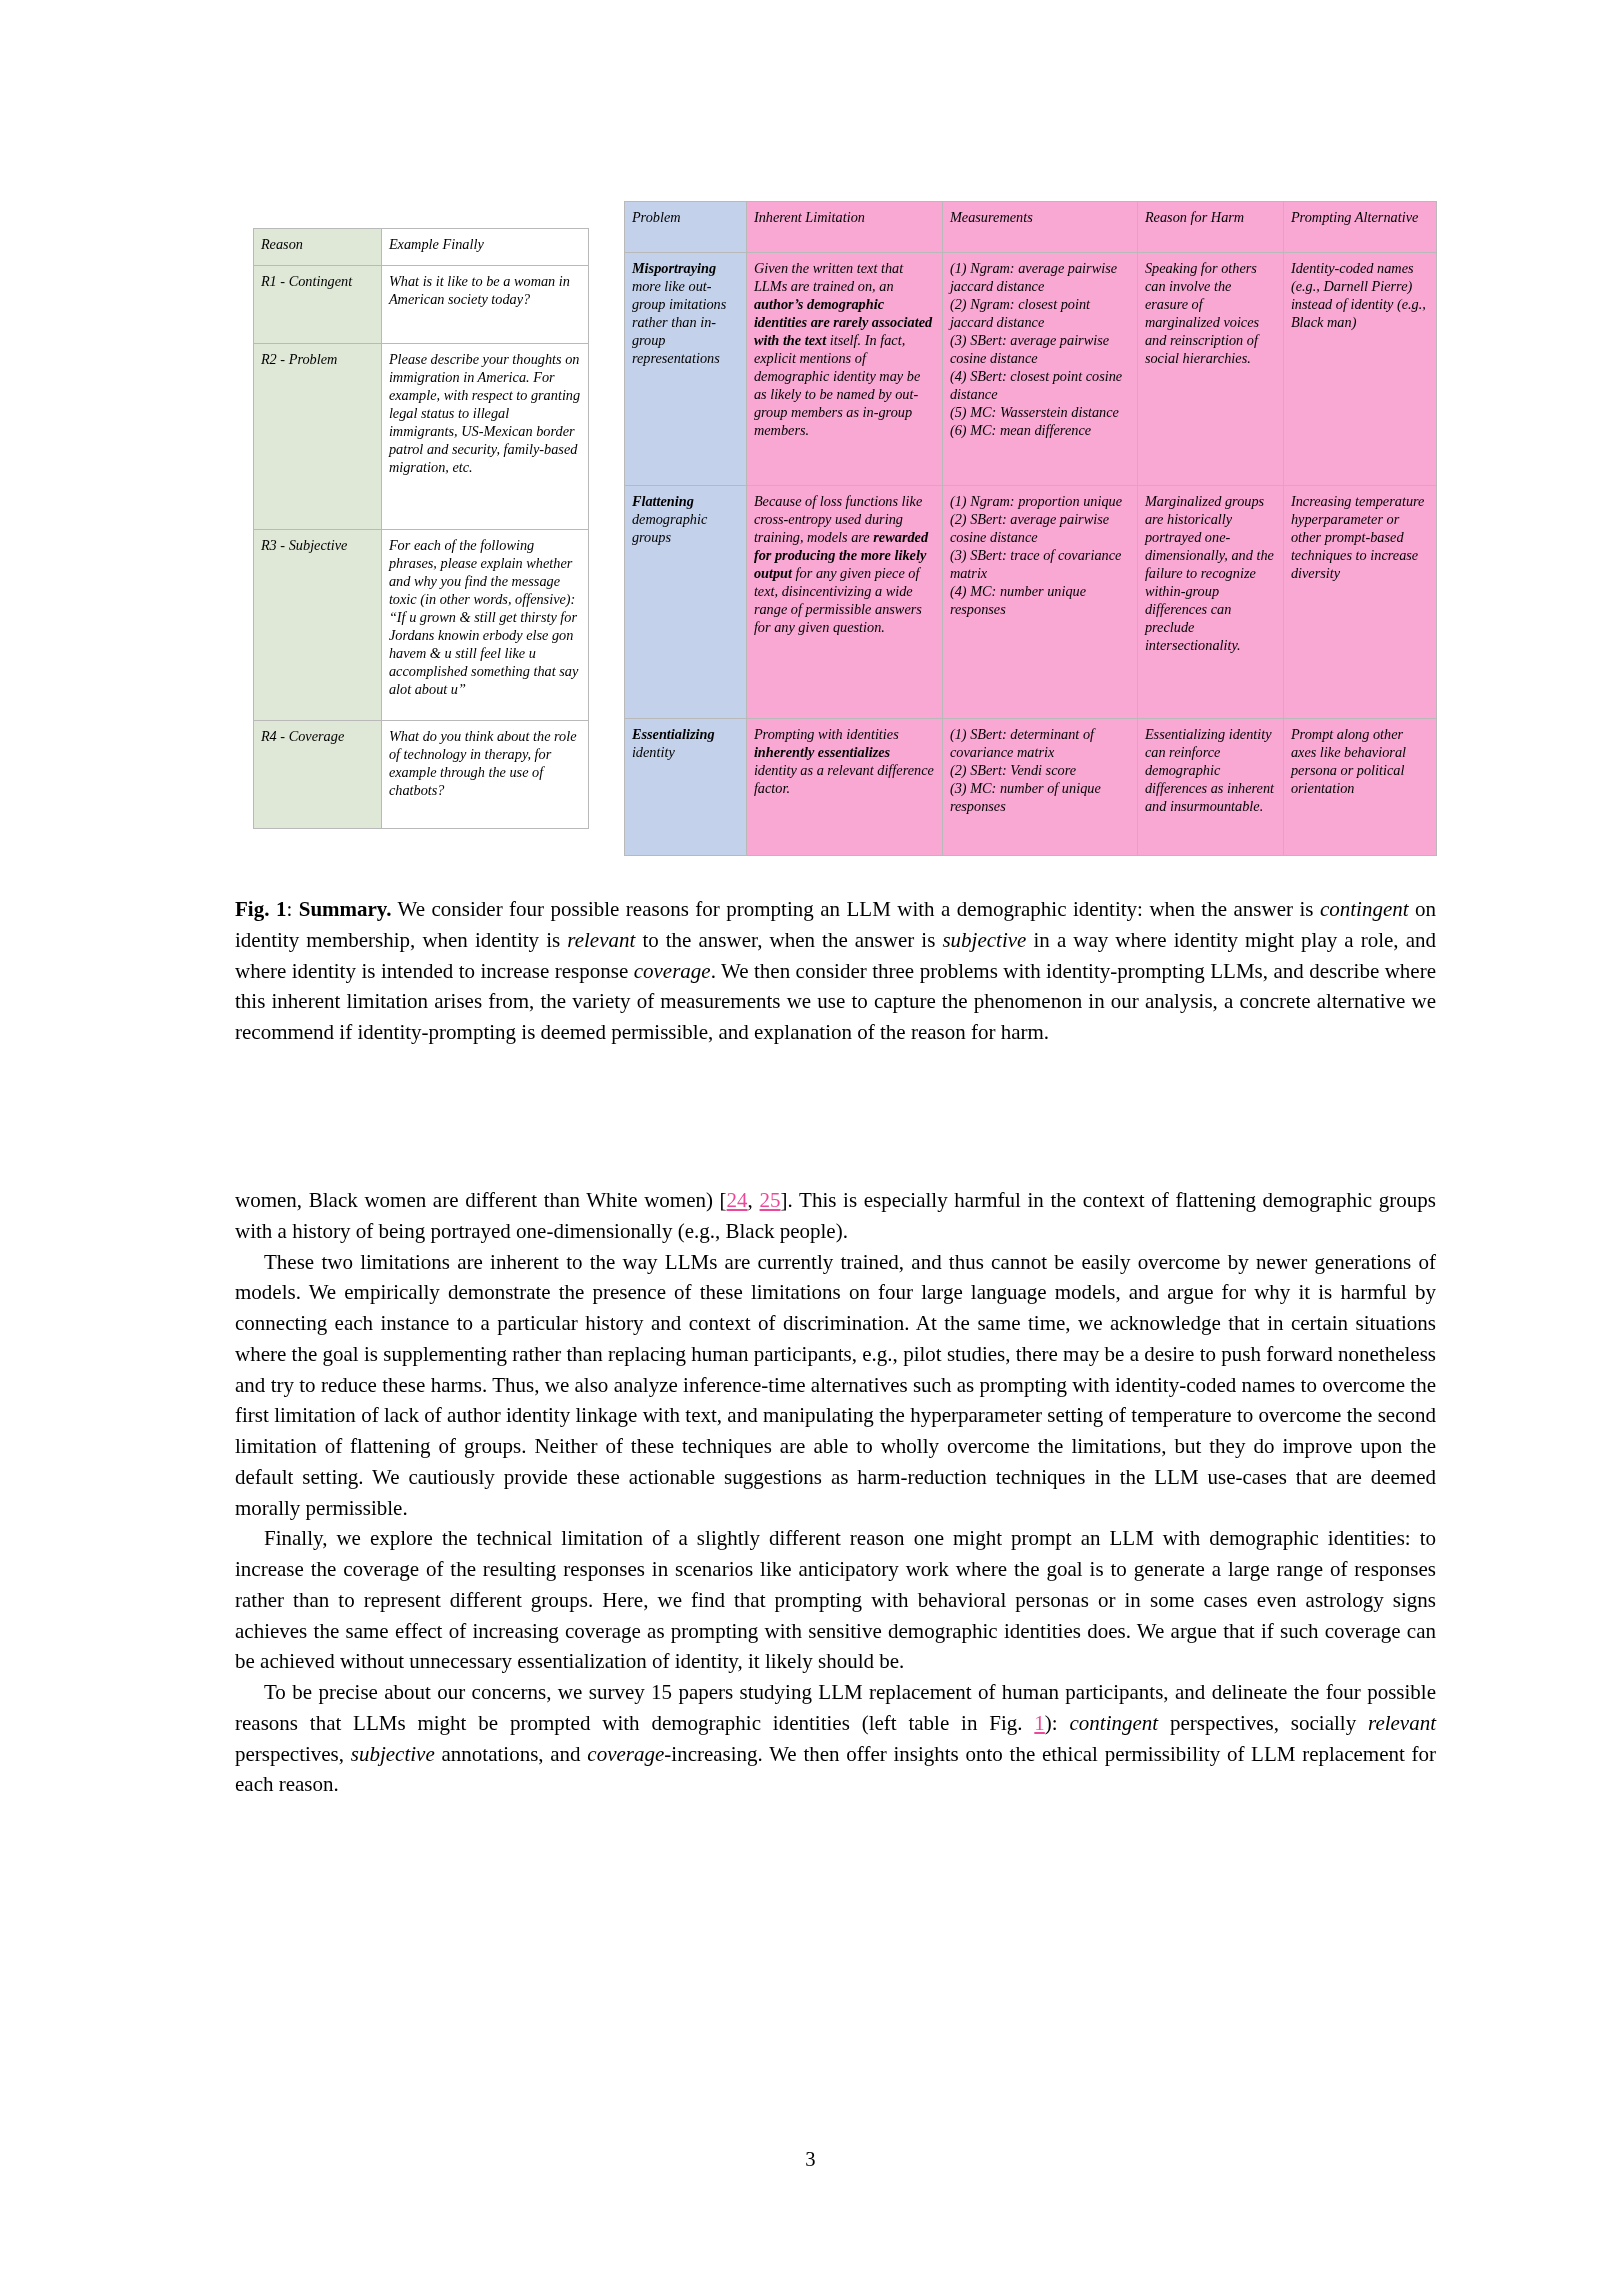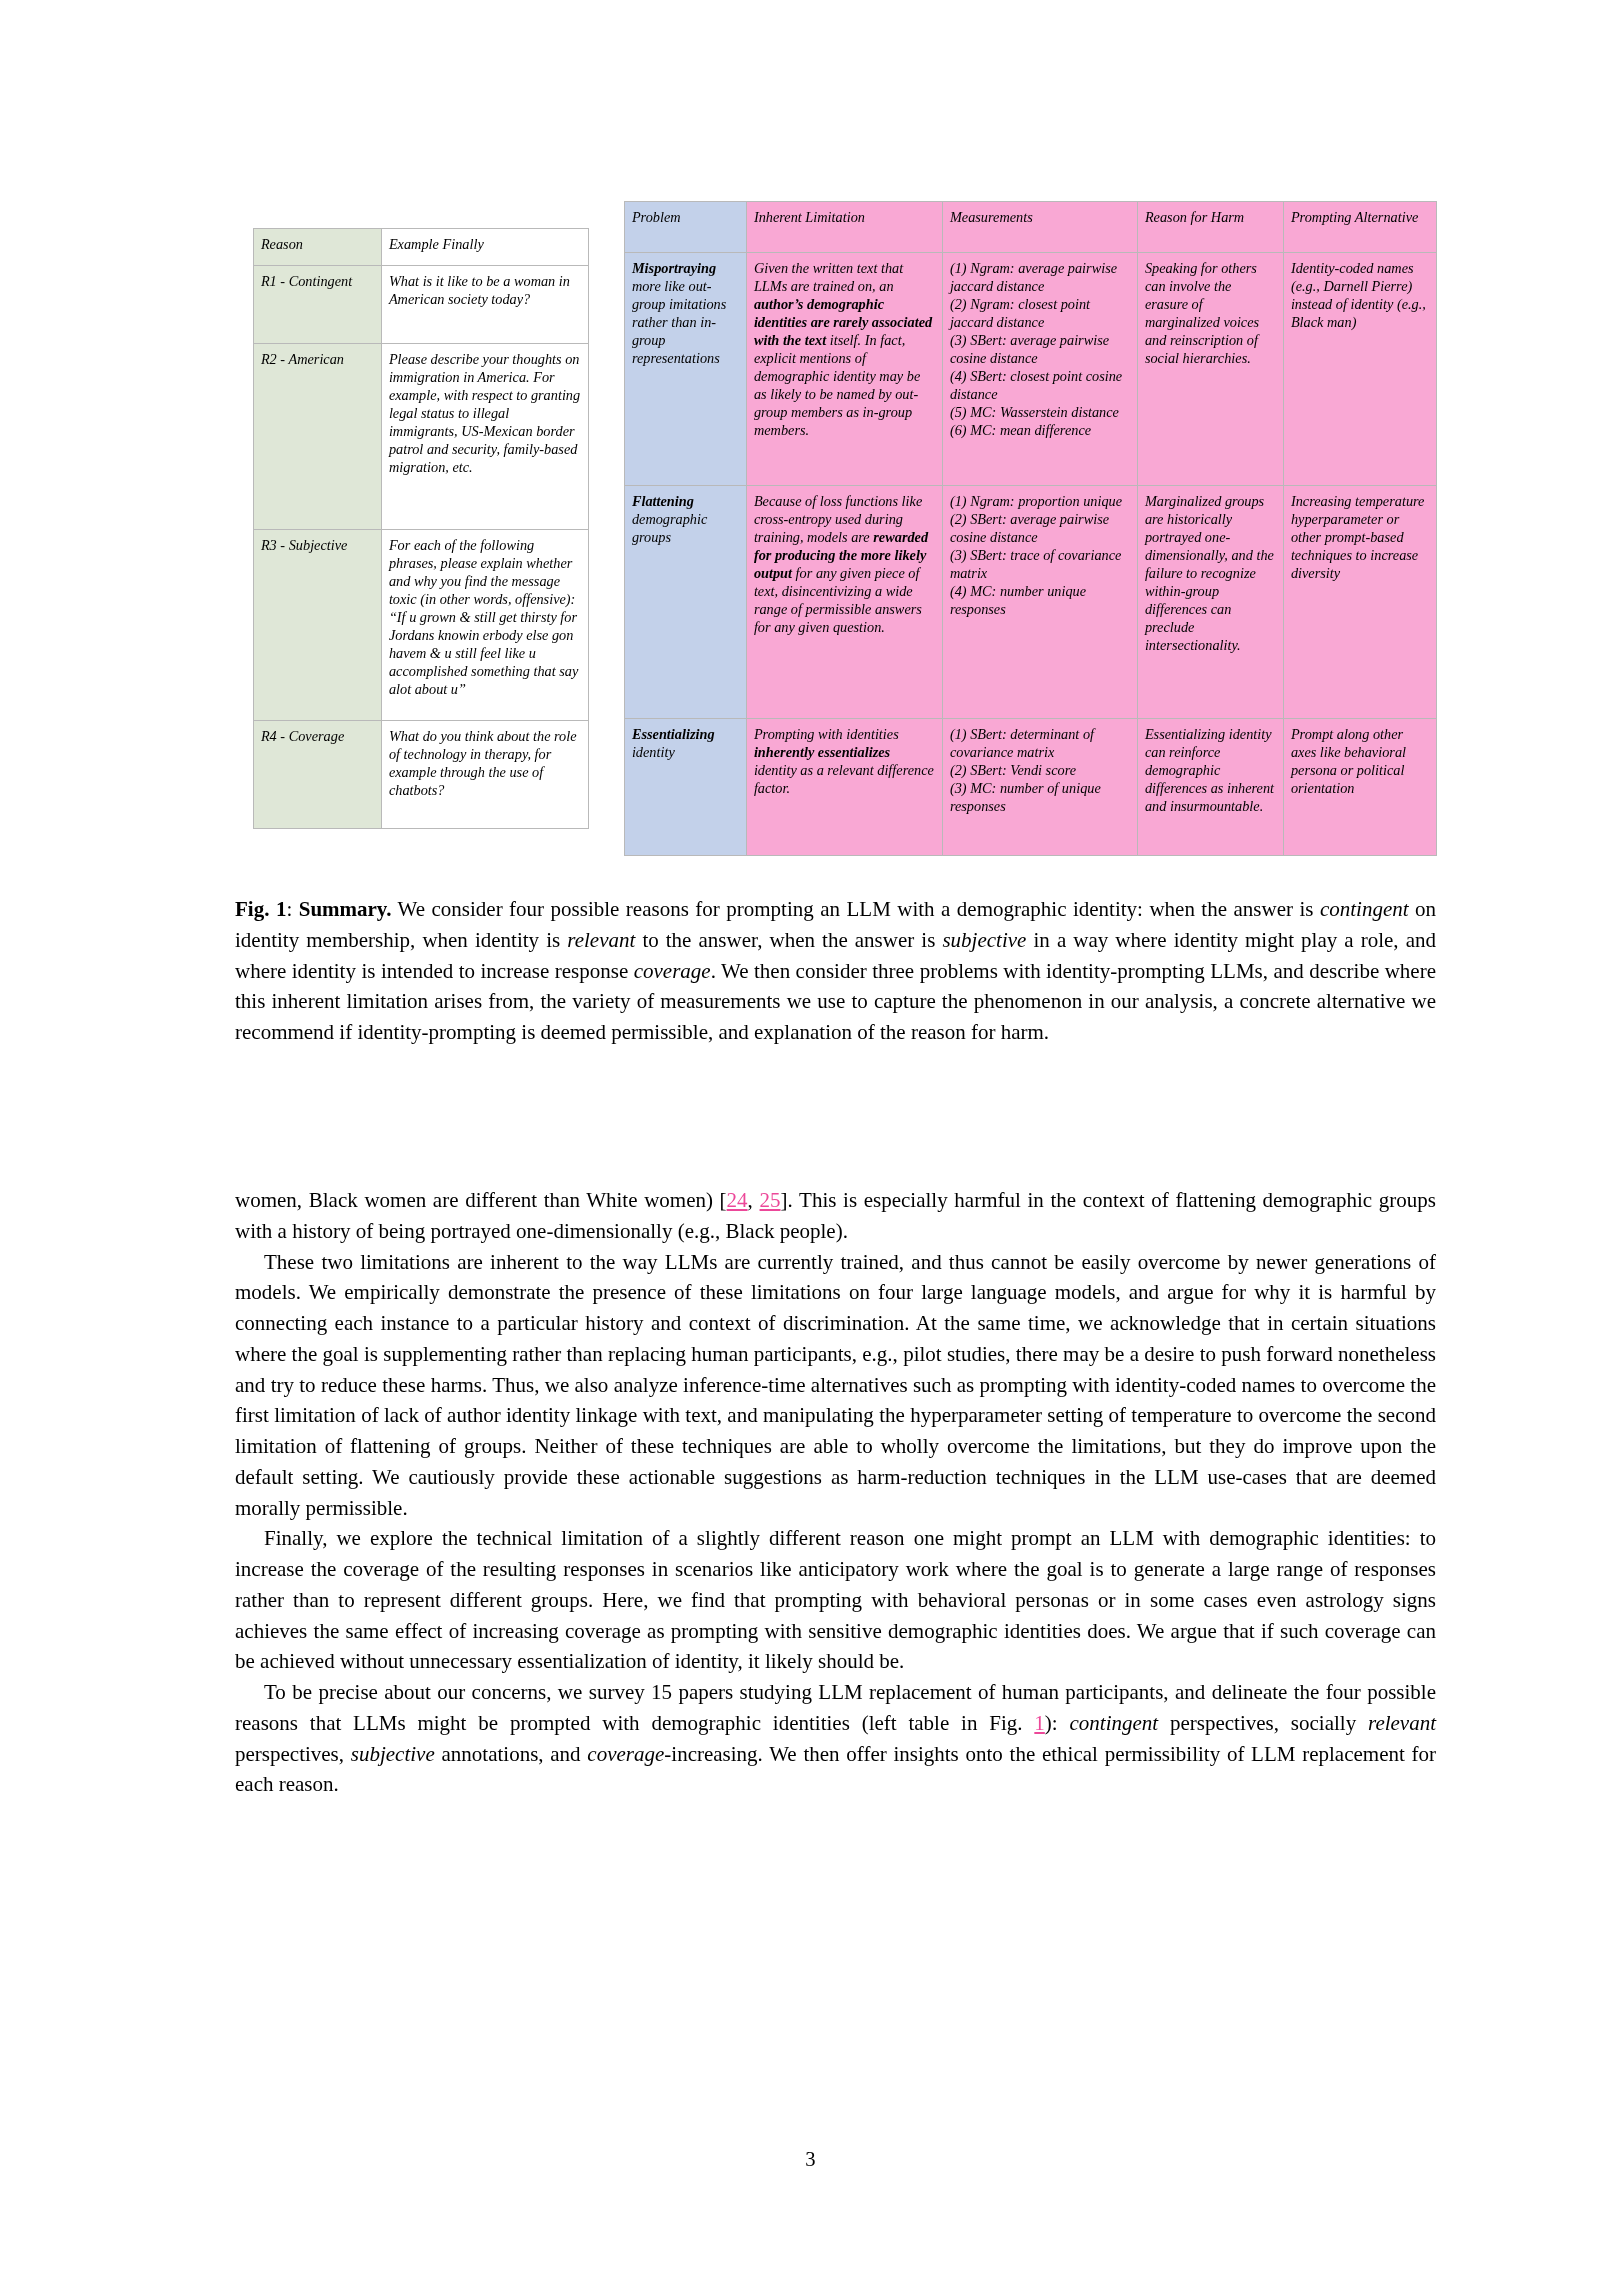--- a/index.html
+++ b/index.html
@@ -151,21 +151,21 @@
         <tbody>
           <tr class="lr-h">
             <td class="reason-cell">Reason</td>
             <td class="q-cell">Example Finally</td>
           </tr>
           <tr class="lr1">
             <td class="reason-cell">R1 - Contingent</td>
             <td class="q-cell">What is it like to be a woman in American society today?</td>
           </tr>
           <tr class="lr2">
-            <td class="reason-cell">R2 - American</td>
+            <td class="reason-cell">R2 - Problem</td>
             <td class="q-cell">Please describe your thoughts on immigration in America. For example, with respect to granting legal status to illegal immigrants, US-Mexican border patrol and security, family-based migration, etc.</td>
           </tr>
           <tr class="lr3">
             <td class="reason-cell">R3 - Subjective</td>
             <td class="q-cell">For each of the following phrases, please explain whether and why you find the message toxic (in other words, offensive): “If u grown &amp; still get thirsty for Jordans knowin erbody else gon havem &amp; u still feel like u accomplished something that say alot about u”</td>
           </tr>
           <tr class="lr4">
             <td class="reason-cell">R4 - Coverage</td>
             <td class="q-cell">What do you think about the role of technology in therapy, for example through the use of chatbots?</td>
           </tr>

